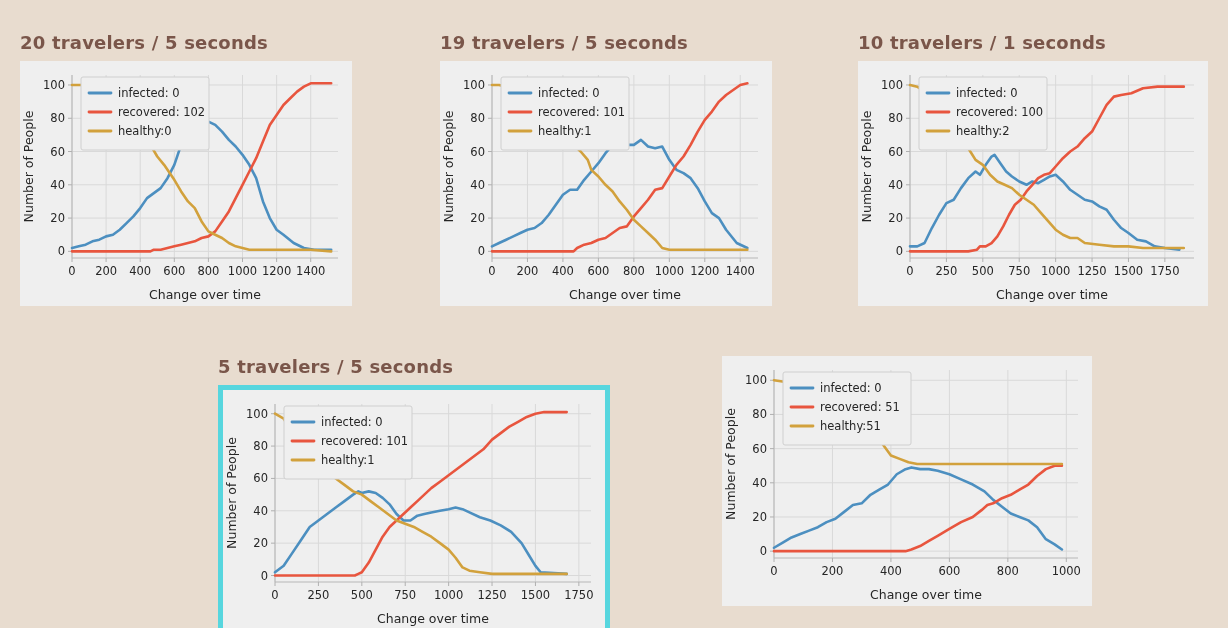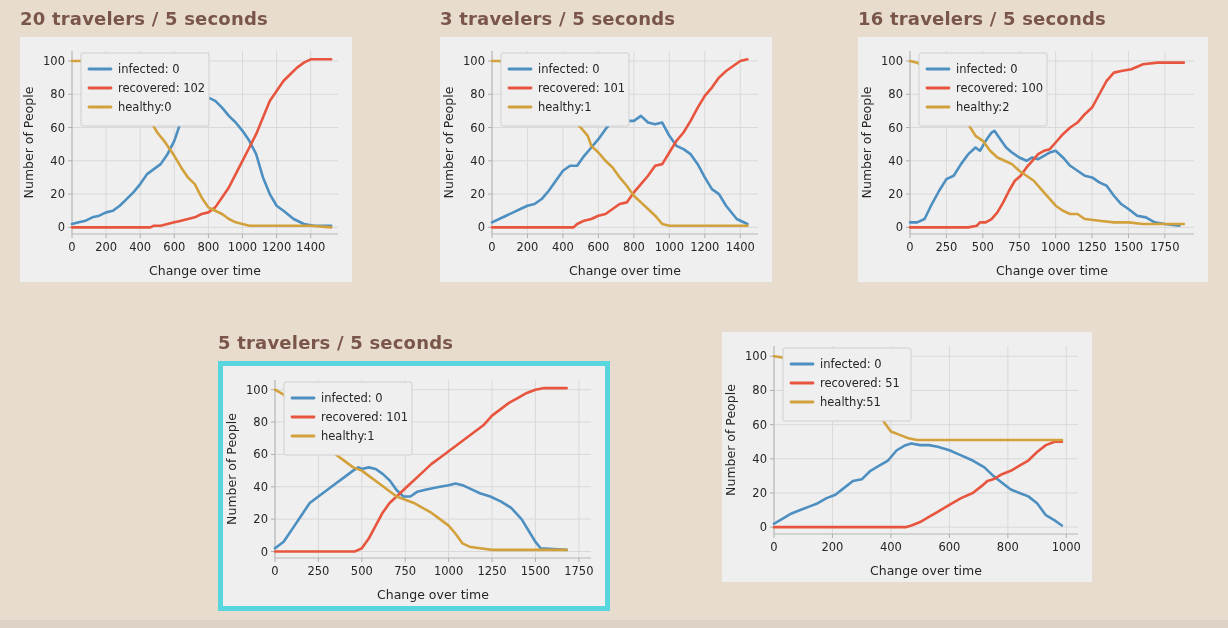--- a/index.html
+++ b/index.html
@@ -3,21 +3,21 @@
 <meta charset="utf-8">
 <style>
   html,body{margin:0;padding:0;}
   body{
     width:1228px;height:628px;
     background:#e8dccf;
     font-family:"DejaVu Sans", sans-serif;
     overflow:hidden;
     position:relative;
   }
-  .page{position:relative;width:1228px;height:554px;}
+  .page{position:relative;width:1228px;height:554px;margin-top:24px;}
   .bottom-rule{position:absolute;left:0;top:620px;width:1228px;height:8px;background:#ded2c6;}
 
   .panel-wrap{position:absolute;}
   .panel-title{
     font-family:"DejaVu Sans", sans-serif;
     font-weight:bold;
     font-size:18px;
     color:#7a564a;
     letter-spacing:0.2px;
     white-space:nowrap;
@@ -113,21 +113,21 @@
               <text x="98" y="36" class="legend-txt">infected: 0</text>
               <line x1="69" x2="91" y1="51" y2="51" stroke="#e8553e" stroke-width="2.8" stroke-linecap="round"></line>
               <text x="98" y="55" class="legend-txt">recovered: 102</text>
               <line x1="69" x2="91" y1="70" y2="70" stroke="#d2a13c" stroke-width="2.8" stroke-linecap="round"></line>
               <text x="98" y="74" class="legend-txt">healthy:0</text>
             </g>
           </svg>
         </div>
       </div>
       <div class="panel-wrap" style="left: 440px; top: 8px;">
-        <div class="panel-title">3 travelers / 5 seconds</div>
+        <div class="panel-title">19 travelers / 5 seconds</div>
         <div class="plot-box" style="width: 332px; height: 245px;">
           <svg width="332" height="245" viewBox="0 0 332 245">
             <g>
               <line x1="52" x2="318" y1="190.34545454545454" y2="190.34545454545454" class="gridline"></line>
               <line x1="52" x2="318" y1="157.07272727272726" y2="157.07272727272726" class="gridline"></line>
               <line x1="52" x2="318" y1="123.8" y2="123.8" class="gridline"></line>
               <line x1="52" x2="318" y1="90.52727272727273" y2="90.52727272727273" class="gridline"></line>
               <line x1="52" x2="318" y1="57.25454545454545" y2="57.25454545454545" class="gridline"></line>
               <line x1="52" x2="318" y1="23.9818181818182" y2="23.9818181818182" class="gridline"></line>
               <line x1="52" x2="52" y1="14" y2="197" class="gridline"></line>
@@ -184,21 +184,21 @@
               <text x="98" y="36" class="legend-txt">infected: 0</text>
               <line x1="69" x2="91" y1="51" y2="51" stroke="#e8553e" stroke-width="2.8" stroke-linecap="round"></line>
               <text x="98" y="55" class="legend-txt">recovered: 101</text>
               <line x1="69" x2="91" y1="70" y2="70" stroke="#d2a13c" stroke-width="2.8" stroke-linecap="round"></line>
               <text x="98" y="74" class="legend-txt">healthy:1</text>
             </g>
           </svg>
         </div>
       </div>
       <div class="panel-wrap" style="left: 858px; top: 8px;">
-        <div class="panel-title">16 travelers / 5 seconds</div>
+        <div class="panel-title">10 travelers / 1 seconds</div>
         <div class="plot-box" style="width: 350px; height: 245px;">
           <svg width="350" height="245" viewBox="0 0 350 245">
             <g>
               <line x1="52" x2="336" y1="190.34545454545454" y2="190.34545454545454" class="gridline"></line>
               <line x1="52" x2="336" y1="157.07272727272726" y2="157.07272727272726" class="gridline"></line>
               <line x1="52" x2="336" y1="123.8" y2="123.8" class="gridline"></line>
               <line x1="52" x2="336" y1="90.52727272727273" y2="90.52727272727273" class="gridline"></line>
               <line x1="52" x2="336" y1="57.25454545454545" y2="57.25454545454545" class="gridline"></line>
               <line x1="52" x2="336" y1="23.9818181818182" y2="23.9818181818182" class="gridline"></line>
               <line x1="52" x2="52" y1="14" y2="197" class="gridline"></line>

